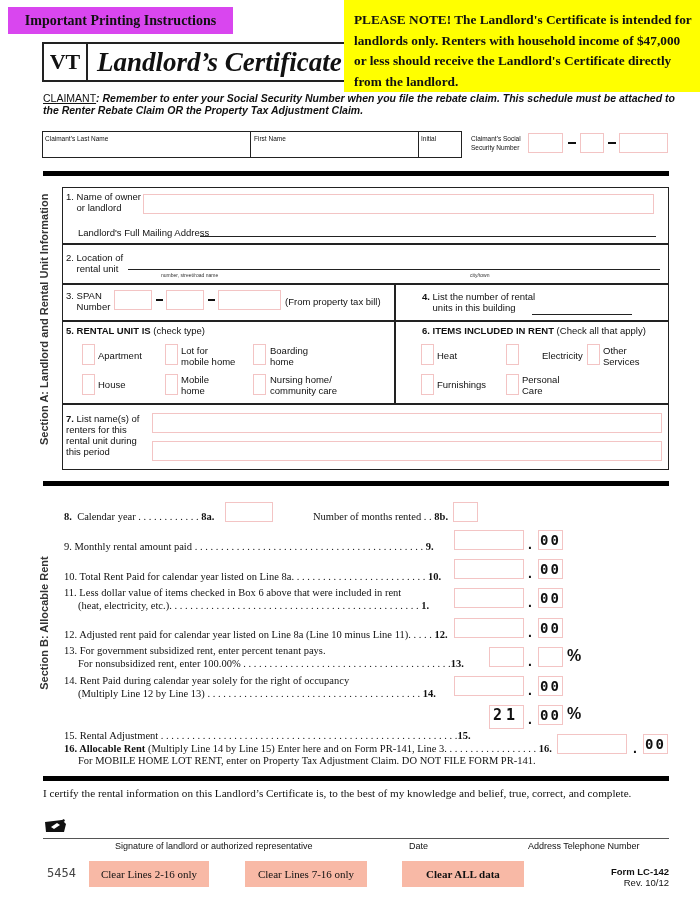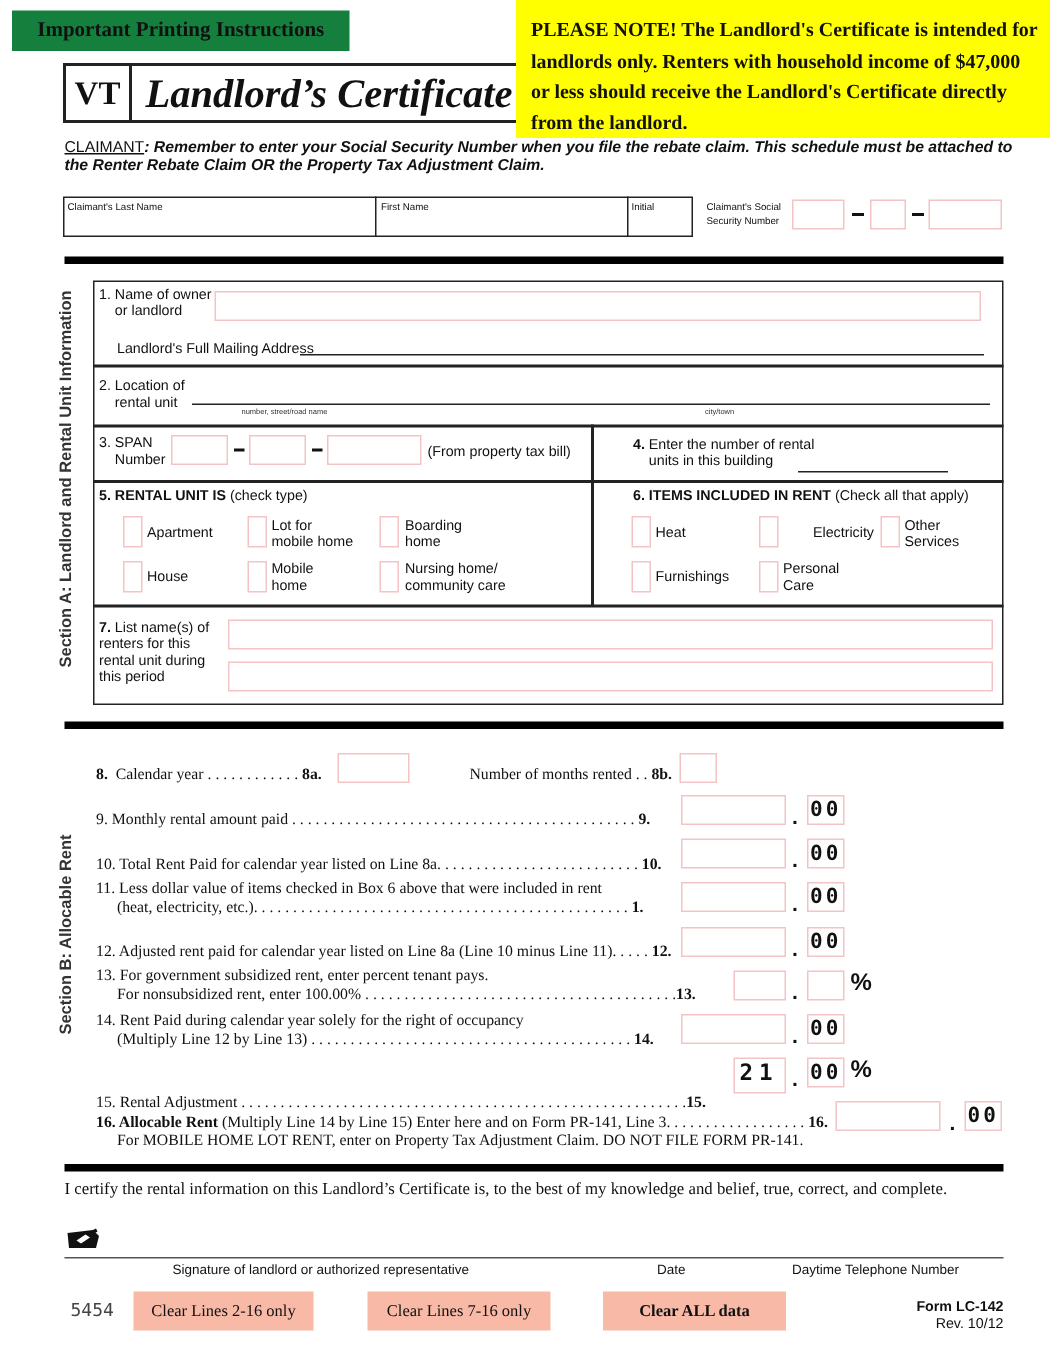--- a/index.html
+++ b/index.html
@@ -1,19 +1,19 @@
 <!DOCTYPE html>
 <html><head>
 <meta charset="utf-8">
 <style>
   html,body{margin:0;padding:0;background:#fff;}
   body{width:700px;height:906px;position:relative;overflow:hidden;font-family:"Liberation Sans",sans-serif;color:#111;}
   .abs{position:absolute;}
   .serif{font-family:"Liberation Serif",serif;}
-  .pink-btn{background:#15803d;}
+  .pink-btn{background:#d946ef;}
   .salmon-btn{background:#f8b9a6;}
   .field{position:absolute;border:1px solid #f3c4c4;background:#fff;box-sizing:border-box;}
   .chk{position:absolute;width:13px;height:21px;border:1px solid #f3c4c4;box-sizing:border-box;background:#fff;}
   .bigbar{position:absolute;left:43px;width:626px;height:5px;background:#000;}
   .lbl{position:absolute;font-size:9.5px;line-height:11px;font-family:"Liberation Sans",sans-serif;}
   .tiny{position:absolute;font-size:5px;color:#333;}
   .b-line{position:absolute;font-size:10.5px;font-family:"Liberation Serif",serif;white-space:nowrap;}
   .cents{position:absolute;font-family:"DejaVu Sans Mono",monospace;font-size:14px;font-weight:bold;letter-spacing:2px;text-align:center;box-sizing:border-box;border:1px solid #f3c4c4;line-height:19px;}
   .dot{position:absolute;font-size:14px;font-weight:bold;}
   .pct{position:absolute;font-size:16px;font-weight:bold;}
@@ -74,21 +74,21 @@
 <div class="tiny" style="left:470px;top:272px;">city/town</div>
 
 <div class="lbl" style="left:66px;top:290px;"><span>3.</span> <span>SPAN</span><br>&nbsp;&nbsp;&nbsp;&nbsp;<span>Number</span></div>
 <div class="field" style="left:114px;top:290px;width:38px;height:20px;"></div>
 <div class="abs" style="left:156px;top:299px;width:7px;height:2px;background:#111;"></div>
 <div class="field" style="left:166px;top:290px;width:38px;height:20px;"></div>
 <div class="abs" style="left:208px;top:299px;width:7px;height:2px;background:#111;"></div>
 <div class="field" style="left:218px;top:290px;width:63px;height:20px;"></div>
 <div class="lbl" style="left:285px;top:296px;">(From property tax bill)</div>
 
-<div class="lbl" style="left:422px;top:291px;"><span style="font-weight:bold;">4.</span> <span>Enter the number of rental</span><br>&nbsp;&nbsp;&nbsp;&nbsp;<span>units in this building</span></div>
+<div class="lbl" style="left:422px;top:291px;"><span style="font-weight:bold;">4.</span> <span>List the number of rental</span><br>&nbsp;&nbsp;&nbsp;&nbsp;<span>units in this building</span></div>
 <div class="abs" style="left:532px;top:314px;width:100px;height:1px;background:#222;"></div>
 
 <div class="lbl" style="left:66px;top:325px;"><b>5.</b> <b>RENTAL UNIT IS</b><span> (check type)</span></div>
 <div class="chk" style="left:82px;top:344px;"></div>
 <div class="lbl" style="left:98px;top:350px;white-space:pre;">Apartment</div>
 <div class="chk" style="left:165px;top:344px;"></div>
 <div class="lbl" style="left:181px;top:345px;white-space:pre;">Lot for
 mobile home</div>
 <div class="chk" style="left:253px;top:344px;"></div>
 <div class="lbl" style="left:270px;top:345px;white-space:pre;">Boarding
@@ -183,22 +183,22 @@
 
 <div class="abs" style="left:44px;top:818px;width:24px;height:15px;">
   <svg width="24" height="15" viewBox="0 0 24 15">
       <path d="M1 4 L18 2 L22 6 L20 14 L2 14 Z" fill="#111"></path>
       <path d="M7 9 L13 5 L16 7 L10 11 Z" fill="#fff"></path>
       <path d="M14 4 L20 1 L21 3 L16 6 Z" fill="#111"></path>
     </svg>
 </div>
 <div class="abs" style="left:43px;top:838px;width:626px;height:1px;background:#555;"></div>
 <div class="lbl" style="left:115px;top:841px;font-size:9px;">Signature of landlord or authorized representative</div>
-<div class="lbl" style="left:409px;top:841px;font-size:9px;margin-left:29px;">Date</div>
-<div class="lbl" style="left:528px;top:841px;font-size:9px;">Daytime Telephone Number</div>
+<div class="lbl" style="left:409px;top:841px;font-size:9px;">Date</div>
+<div class="lbl" style="left:528px;top:841px;font-size:9px;">Address Telephone Number</div>
 
 <div class="abs" style="left:47px;top:866px;font-family:'DejaVu Sans Mono',monospace;font-size:12px;color:#444;">5454</div>
 <div class="abs salmon-btn serif" style="left:89px;top:861px;width:120px;height:26px;font-size:11px;line-height:26px;text-align:center;">Clear Lines 2-16 only</div>
 <div class="abs salmon-btn serif" style="left:245px;top:861px;width:122px;height:26px;font-size:11px;line-height:26px;text-align:center;">Clear Lines 7-16 only</div>
 <div class="abs salmon-btn serif" style="left:402px;top:861px;width:122px;height:26px;font-size:11px;font-weight:bold;line-height:26px;text-align:center;">Clear ALL data</div>
 
 <div class="abs" style="right:31px;top:866px;text-align:right;font-size:9.5px;line-height:11px;">
   <div style="font-weight:bold;">Form LC-142</div>
   <div>Rev. 10/12</div>
 </div>

